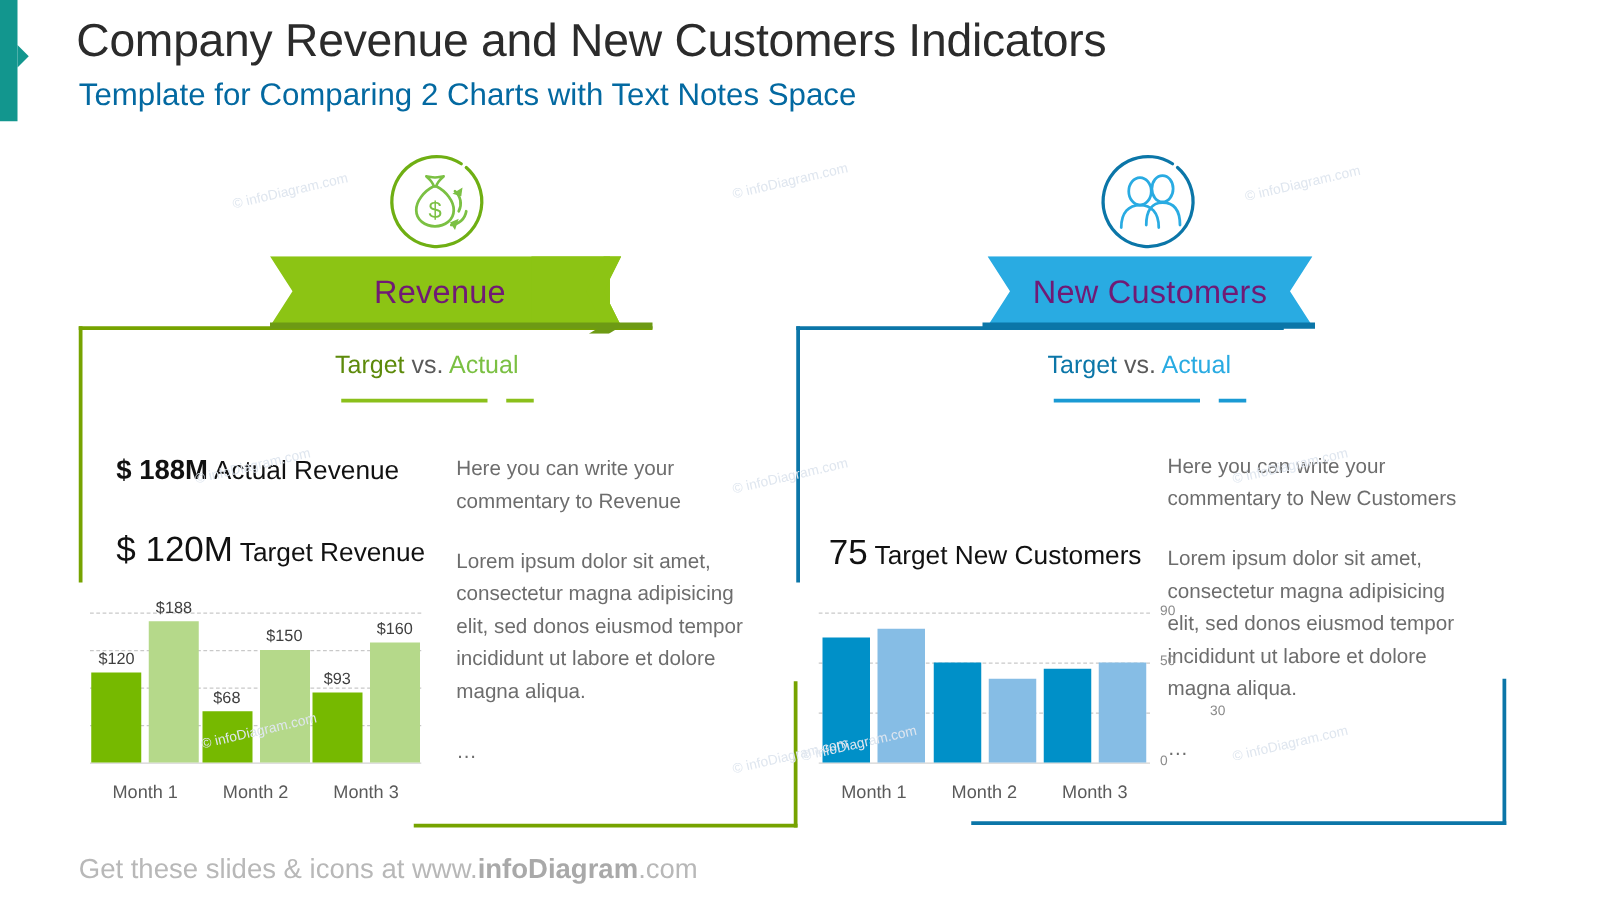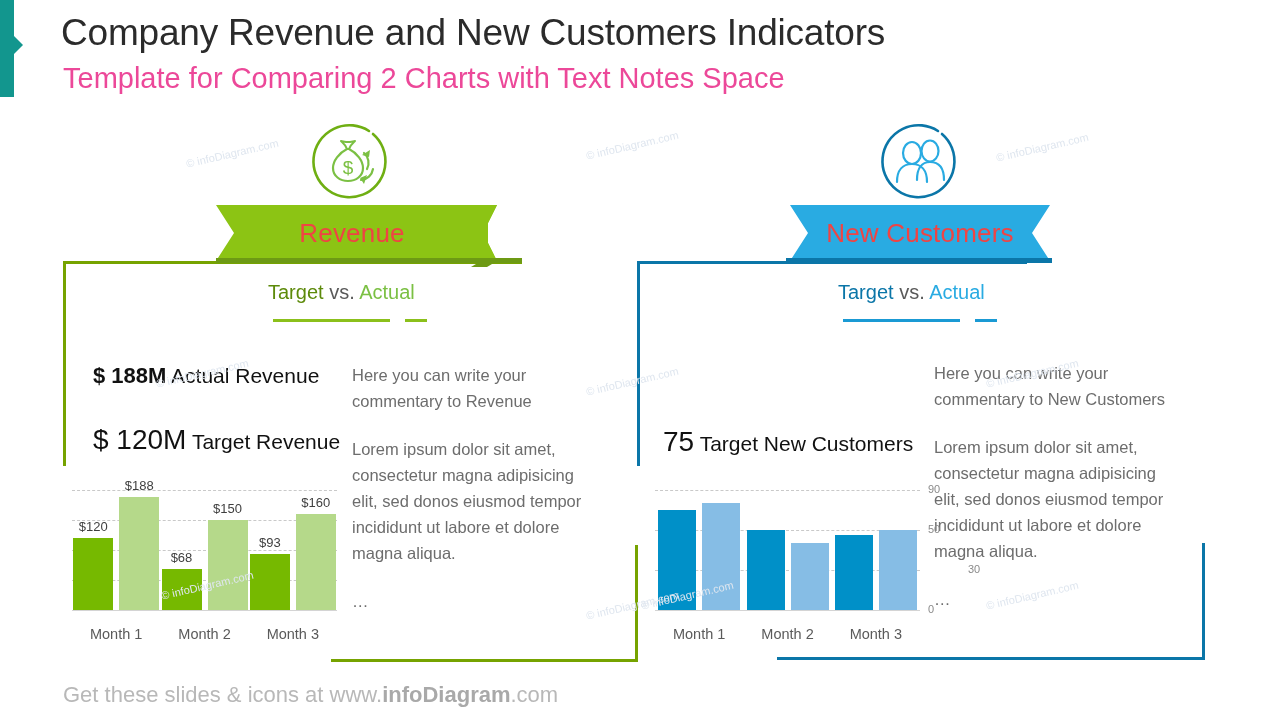--- a/index.html
+++ b/index.html
@@ -13,37 +13,37 @@
 
   
   .accent-bar{position:absolute;left:0;top:0;width:14px;height:97px;background:#12968E;}
   .accent-notch{position:absolute;left:14px;top:36px;width:0;height:0;
     border-top:9px solid transparent;border-bottom:9px solid transparent;
     border-left:9px solid #12968E;}
 
   
   .title{position:absolute;left:61px;top:12px;font-size:37px;color:#2b2b2b;
     letter-spacing:-0.2px;white-space:nowrap;font-weight:400;}
-  .subtitle{position:absolute;left:63px;top:62px;font-size:29px;color:#ec4899;
+  .subtitle{position:absolute;left:63px;top:62px;font-size:25px;color:#0369a1;
     white-space:nowrap;font-weight:400;}
 
   
   .frame-line{position:absolute;background:#76a300;}
   .frame-line.blue{background:#0b76a8;}
 
   
   .icon-circle{position:absolute;width:88px;height:88px;}
   .icon-circle svg{display:block;}
 
   
   .ribbon{position:absolute;height:56px;}
   .ribbon svg{display:block;}
   .ribbon-label{position:absolute;left:0;right:0;top:0;height:56px;
     display:flex;align-items:center;justify-content:center;
-    color:#ef4444;font-size:26px;font-weight:400;letter-spacing:.2px;
+    color:#701a75;font-size:26px;font-weight:400;letter-spacing:.2px;
     pointer-events:none;}
 
   
   .tva{position:absolute;font-size:20px;white-space:nowrap;}
   .tva .t-green{color:#5d8a0b;}
   .tva .t-blue{color:#0b76a8;}
   .tva .vs{color:#5a5a5a;}
   .tva .a-green{color:#7bc043;}
   .tva .a-blue{color:#29abe2;}
   .tva-rule{position:absolute;height:3px;}
@@ -169,21 +169,21 @@
   <div class="kpi" style="left:93px;top:424px;">
     <span class="num-reg">$ 120M</span>
     <span class="lbl">Target Revenue</span>
   </div>
 
   <div class="kpi" style="left:663px;top:426px;">
     <span class="num-reg">75</span>
     <span class="lbl">Target New Customers</span>
   </div>
 
-  <div class="commentary" style="left:352px;top:362px;width:245px;">
+  <div class="commentary" style="left:365px;top:362px;width:245px;">
     <p>Here you can write your commentary to Revenue</p>
     <p>Lorem ipsum dolor sit amet, consectetur magna adipisicing elit, sed donos eiusmod tempor incididunt ut labore et dolore magna aliqua.</p>
     <p>…</p>
   </div>
 
   <div class="commentary" style="left:934px;top:360px;width:245px;">
     <p>Here you can write your commentary to New Customers</p>
     <p>Lorem ipsum dolor sit amet, consectetur magna adipisicing elit, sed donos eiusmod tempor incididunt ut labore et dolore magna aliqua.</p>
     <p>…</p>
   </div>

